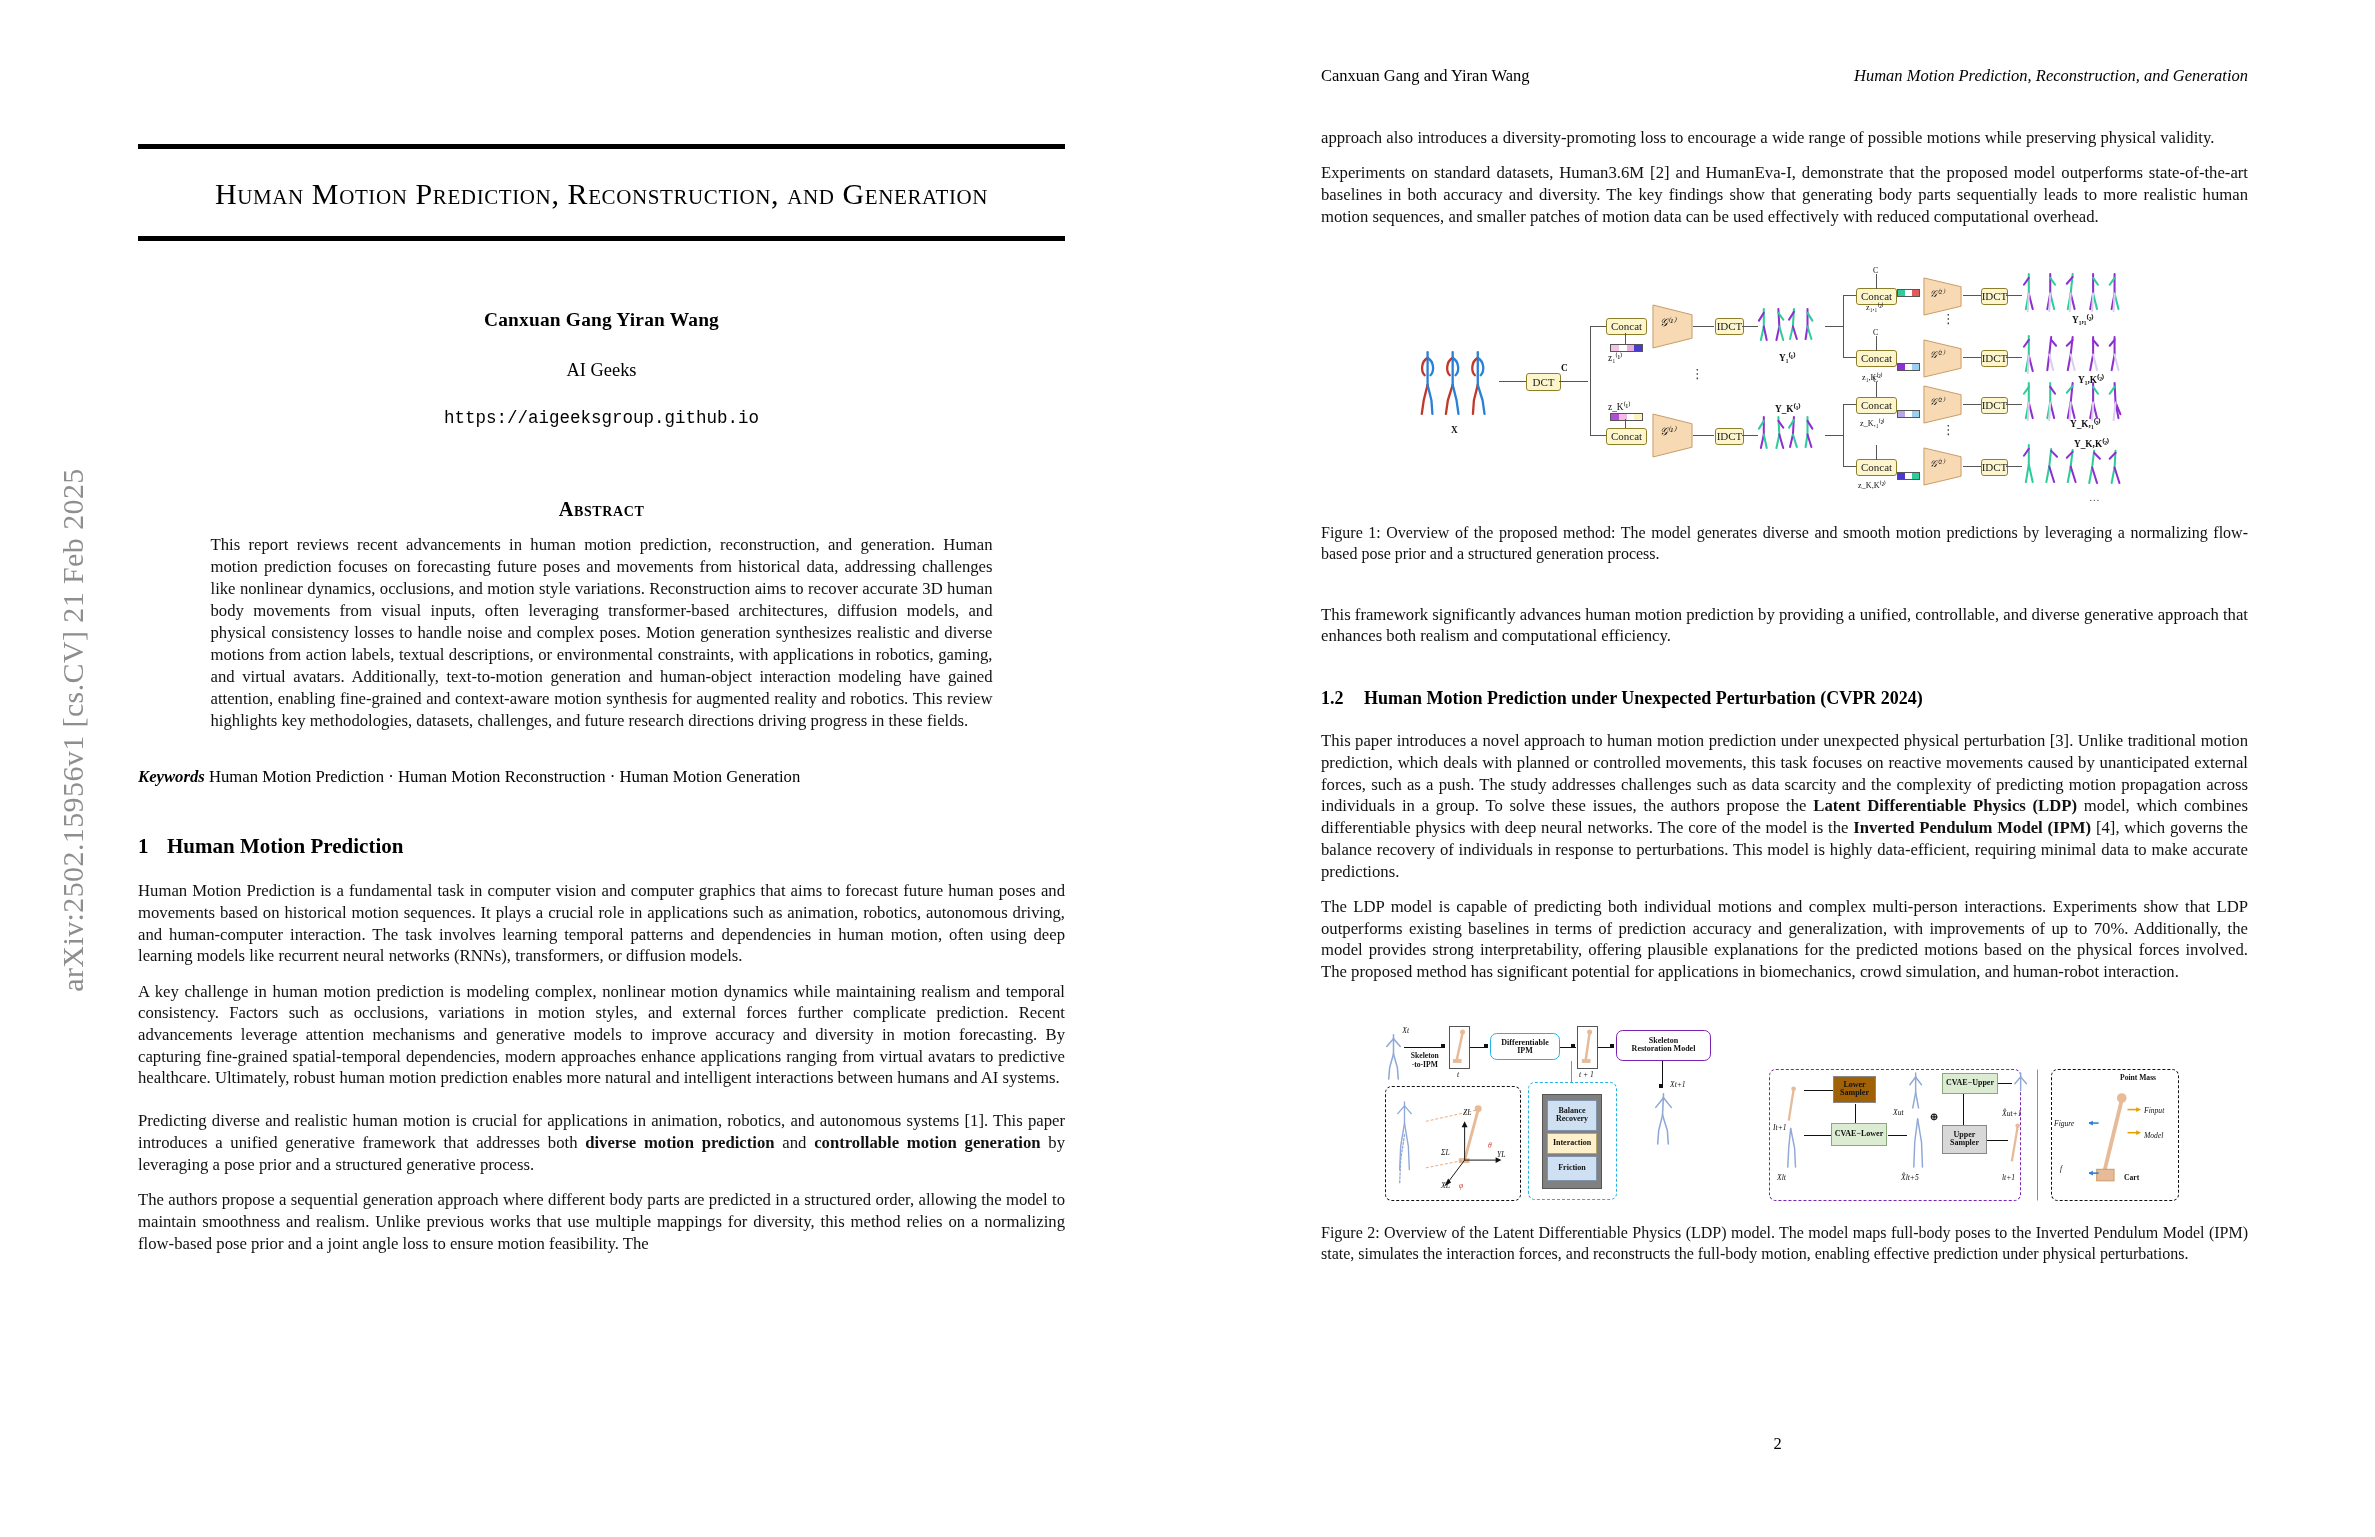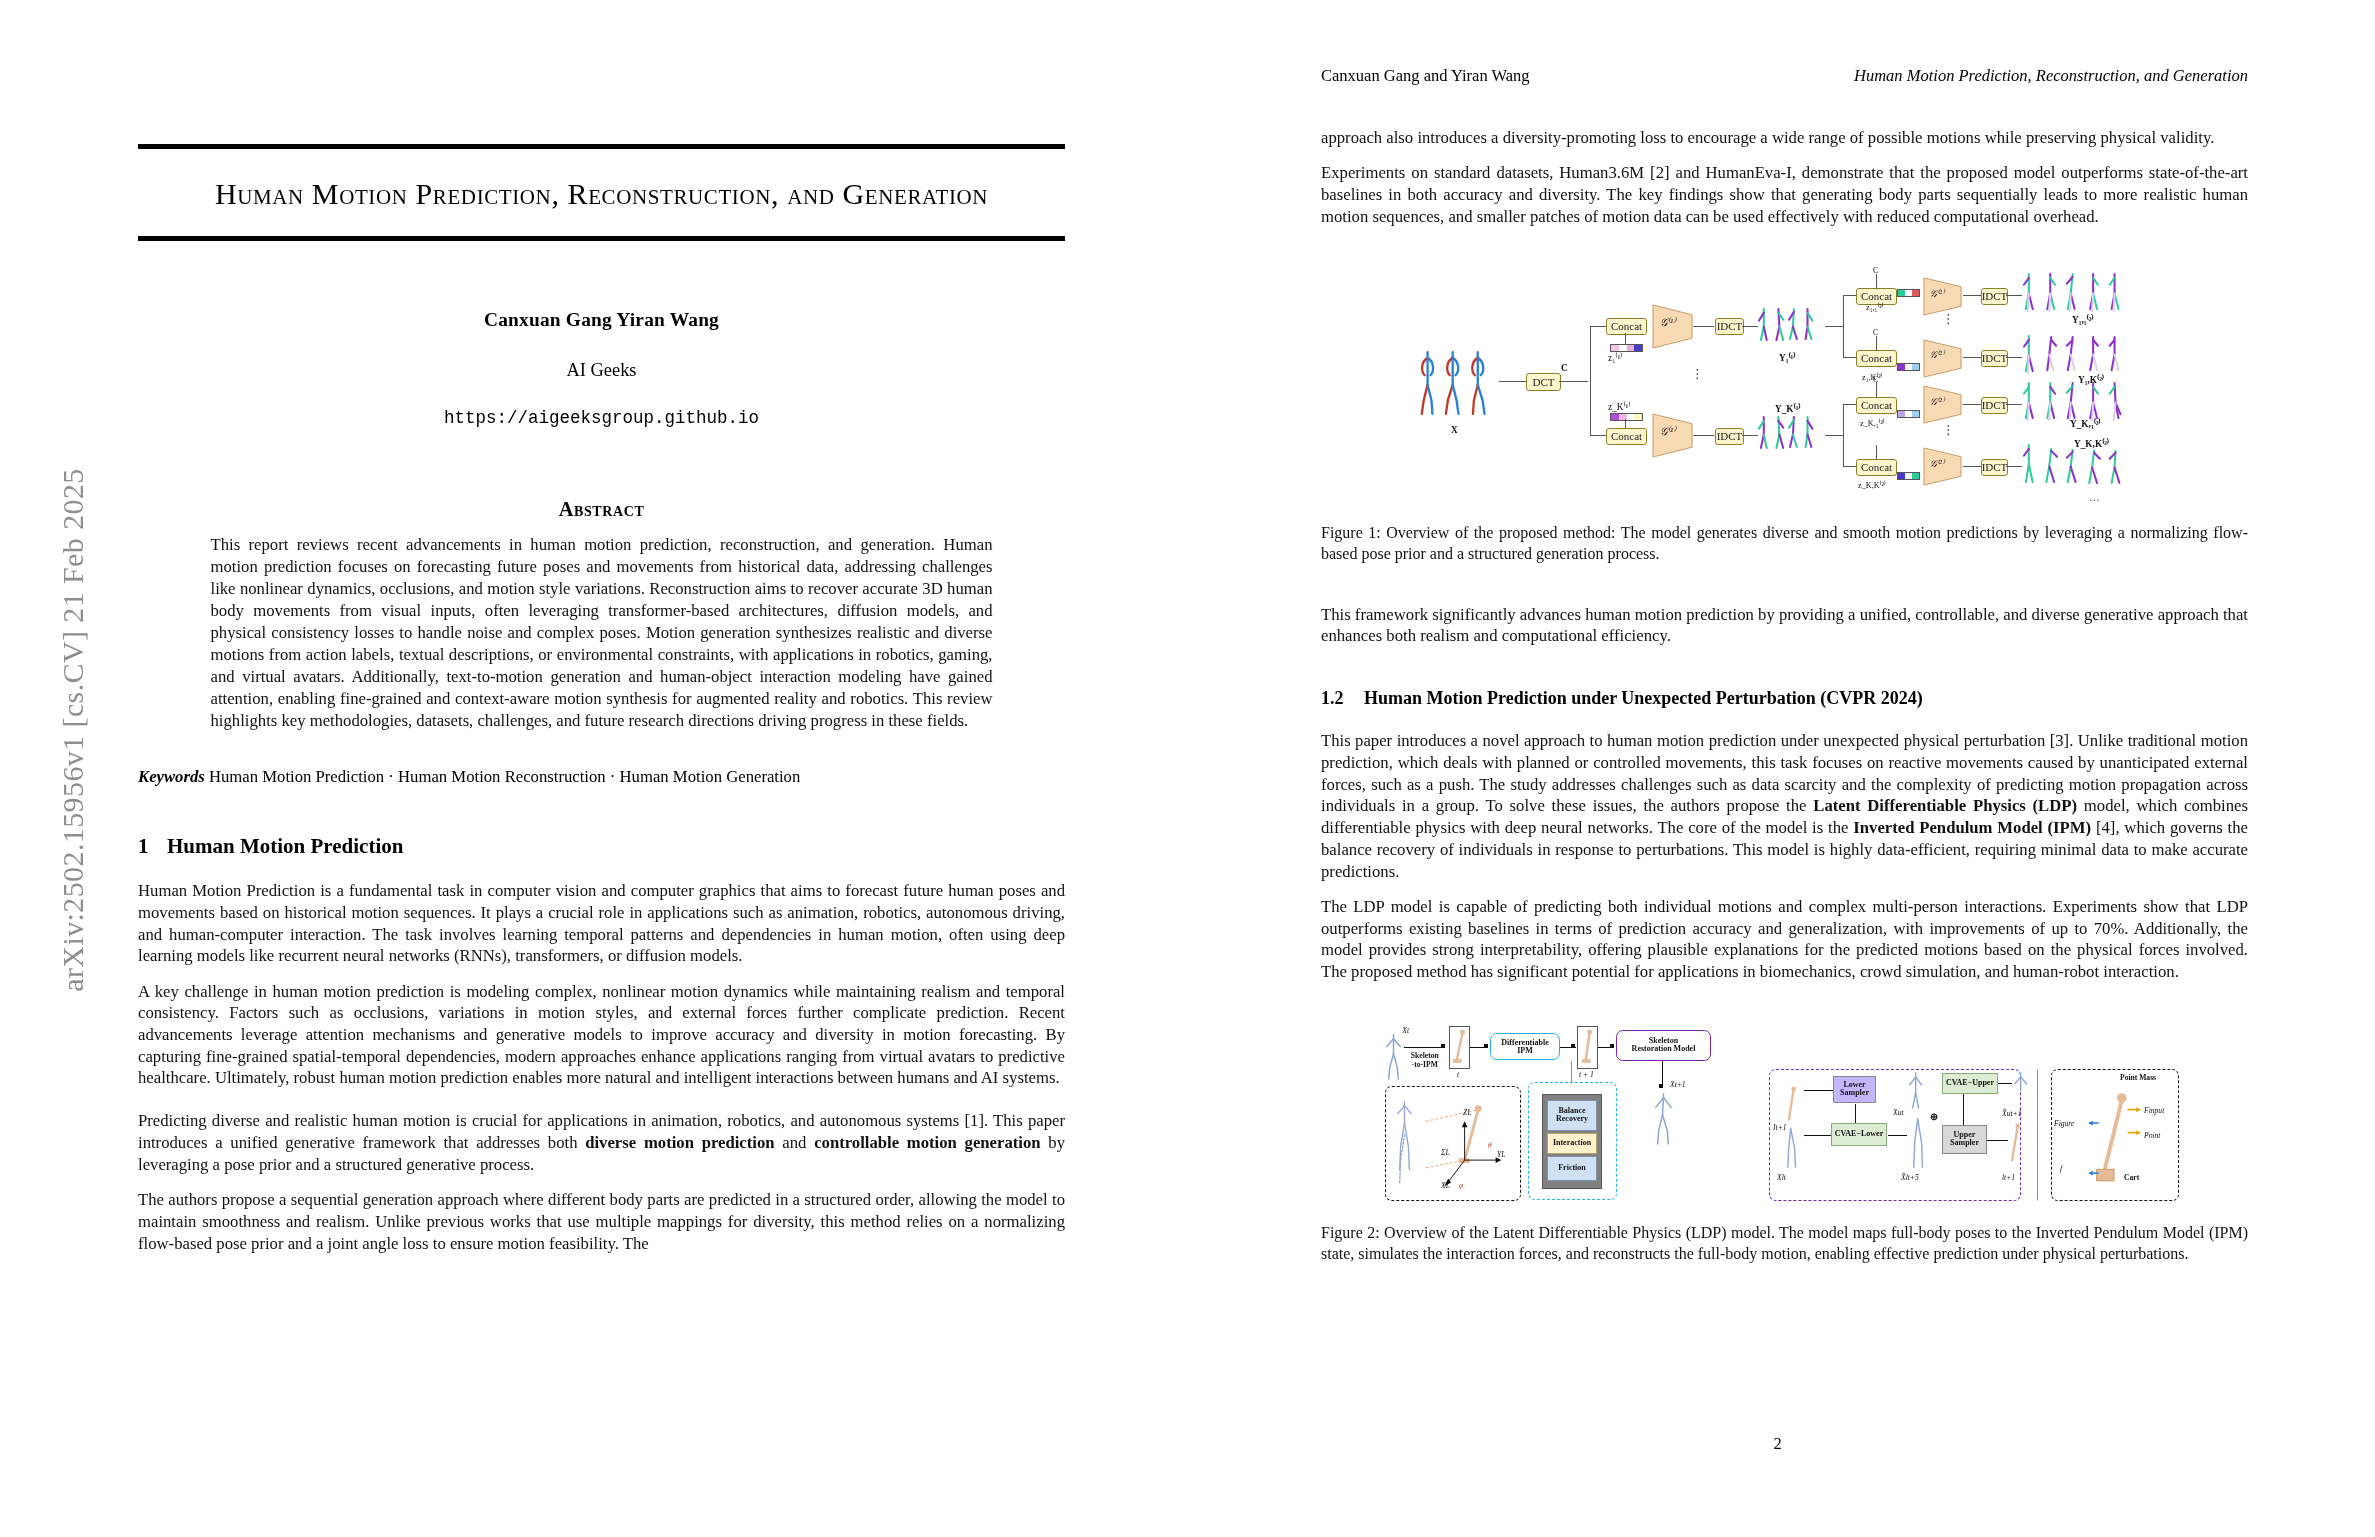--- a/index.html
+++ b/index.html
@@ -649,21 +649,21 @@
               <g stroke="#8fa8d6" stroke-width="1.5" fill="none" stroke-linecap="round">
                   <path d="M10 48 L8 68 L7 88"></path>
                   <path d="M10 48 L14 68 L15 88"></path>
                 </g>
             </svg>
           </div>
           <div class="t2 it" style="left:392px;top:97px;">It+1</div>
           <div class="t2 it" style="left:396px;top:147px;">Xlt</div>
 
           <div class="ar h" style="left:423px;top:64px;width:29px;"></div>
-          <div class="b2" style="left:452px;top:50px;width:43px;height:27px;background:#c4b5fd;border:1px solid #888;white-space:pre-line;">Lower
+          <div class="b2" style="left:452px;top:50px;width:43px;height:27px;background:#a16207;border:1px solid #888;white-space:pre-line;">Lower
 Sampler</div>
           <div class="ar v" style="left:474px;top:78px;height:21.3px;"></div>
           <div class="ar h" style="left:423px;top:109px;width:27px;"></div>
           <div class="b2" style="left:450px;top:97px;width:56px;height:23px;background:#dcecd2;border:1px solid #8aa87a;">CVAE−Lower</div>
           <div class="ar h" style="left:507px;top:109px;width:19.4px;"></div>
 
           <div class="sk" style="left:526px;top:89px;">
             <svg width="21.3" height="56" viewBox="0 0 22 58">
                 <g stroke="#8fa8d6" stroke-width="1.5" fill="none" stroke-linecap="round">
                   <path d="M11 4 L8 28 L7 54"></path>
@@ -723,21 +723,21 @@
               <line x1="40" y1="54" x2="52" y2="54" stroke="#e8a000" stroke-width="1.6"></line>
                 <polygon points="54,54 49,51.5 49,56.5" fill="#e8a000"></polygon>
               <line x1="10" y1="44" x2="0" y2="44" stroke="#2980d9" stroke-width="1.6"></line>
                 <polygon points="-1,44 4,41.5 4,46.5" fill="#2980d9"></polygon>
               <line x1="10" y1="96" x2="0" y2="96" stroke="#2980d9" stroke-width="1.6"></line>
                 <polygon points="-1,96 4,93.5 4,98.5" fill="#2980d9"></polygon>
             </svg>
           </div>
           <div class="t2" style="left:739px;top:47px;">Point Mass</div>
           <div class="t2 it" style="left:763px;top:80px;">Finput</div>
-          <div class="t2 it" style="left:763px;top:105px;">Point</div>
+          <div class="t2 it" style="left:763px;top:105px;">Model</div>
           <div class="t2 it" style="left:673px;top:93px;">Figure</div>
           <div class="t2 it" style="left:679px;top:138px;">f</div>
           <div class="t2" style="left:743px;top:147px;">Cart</div>
 
           <div class="dash" style="left:656px;top:43px;width:0;height:132px;border-left:1.9px dashed #22b4e8;"></div>
         </div>
       </div>
 
       <div class="figcap">Figure 2: Overview of the Latent Differentiable Physics (LDP) model. The model maps full-body poses to the Inverted Pendulum Model (IPM) state, simulates the interaction forces, and reconstructs the full-body motion, enabling effective prediction under physical perturbations.</div>
 

